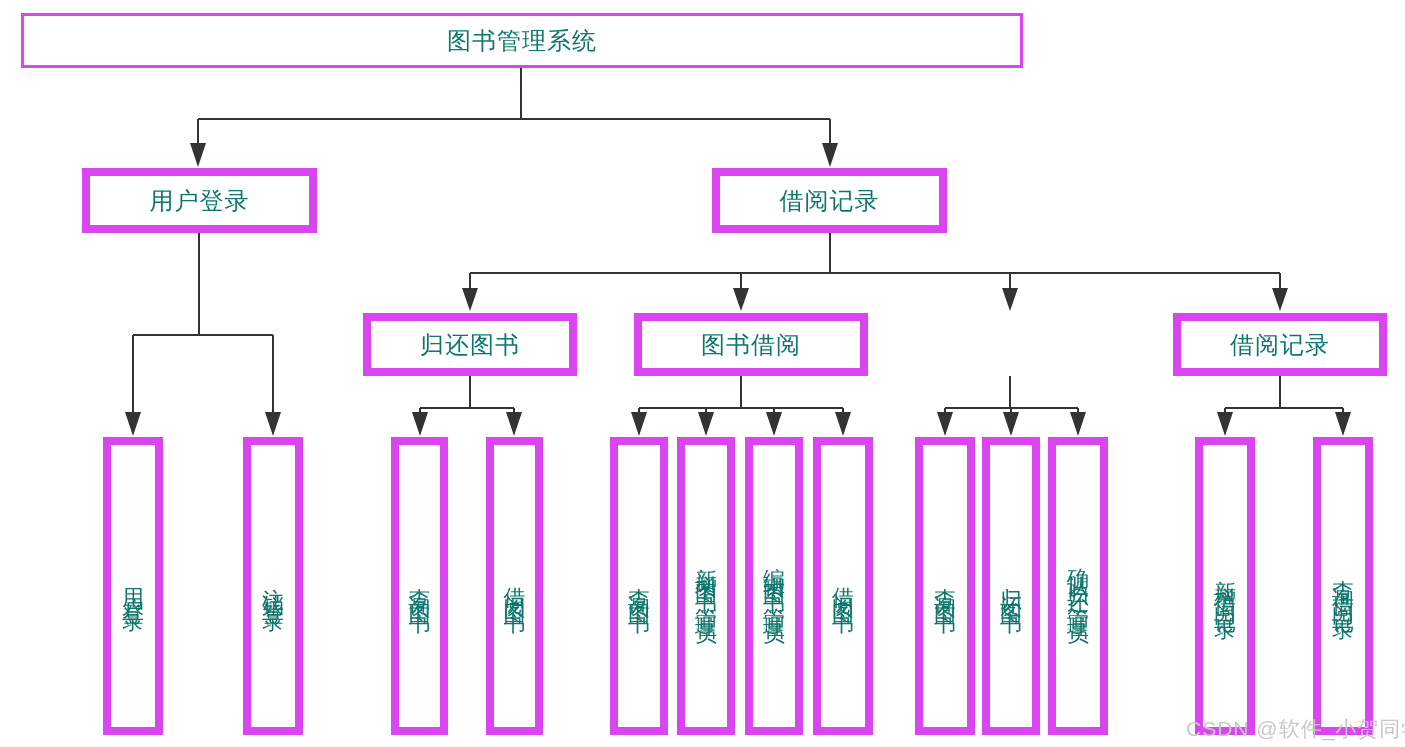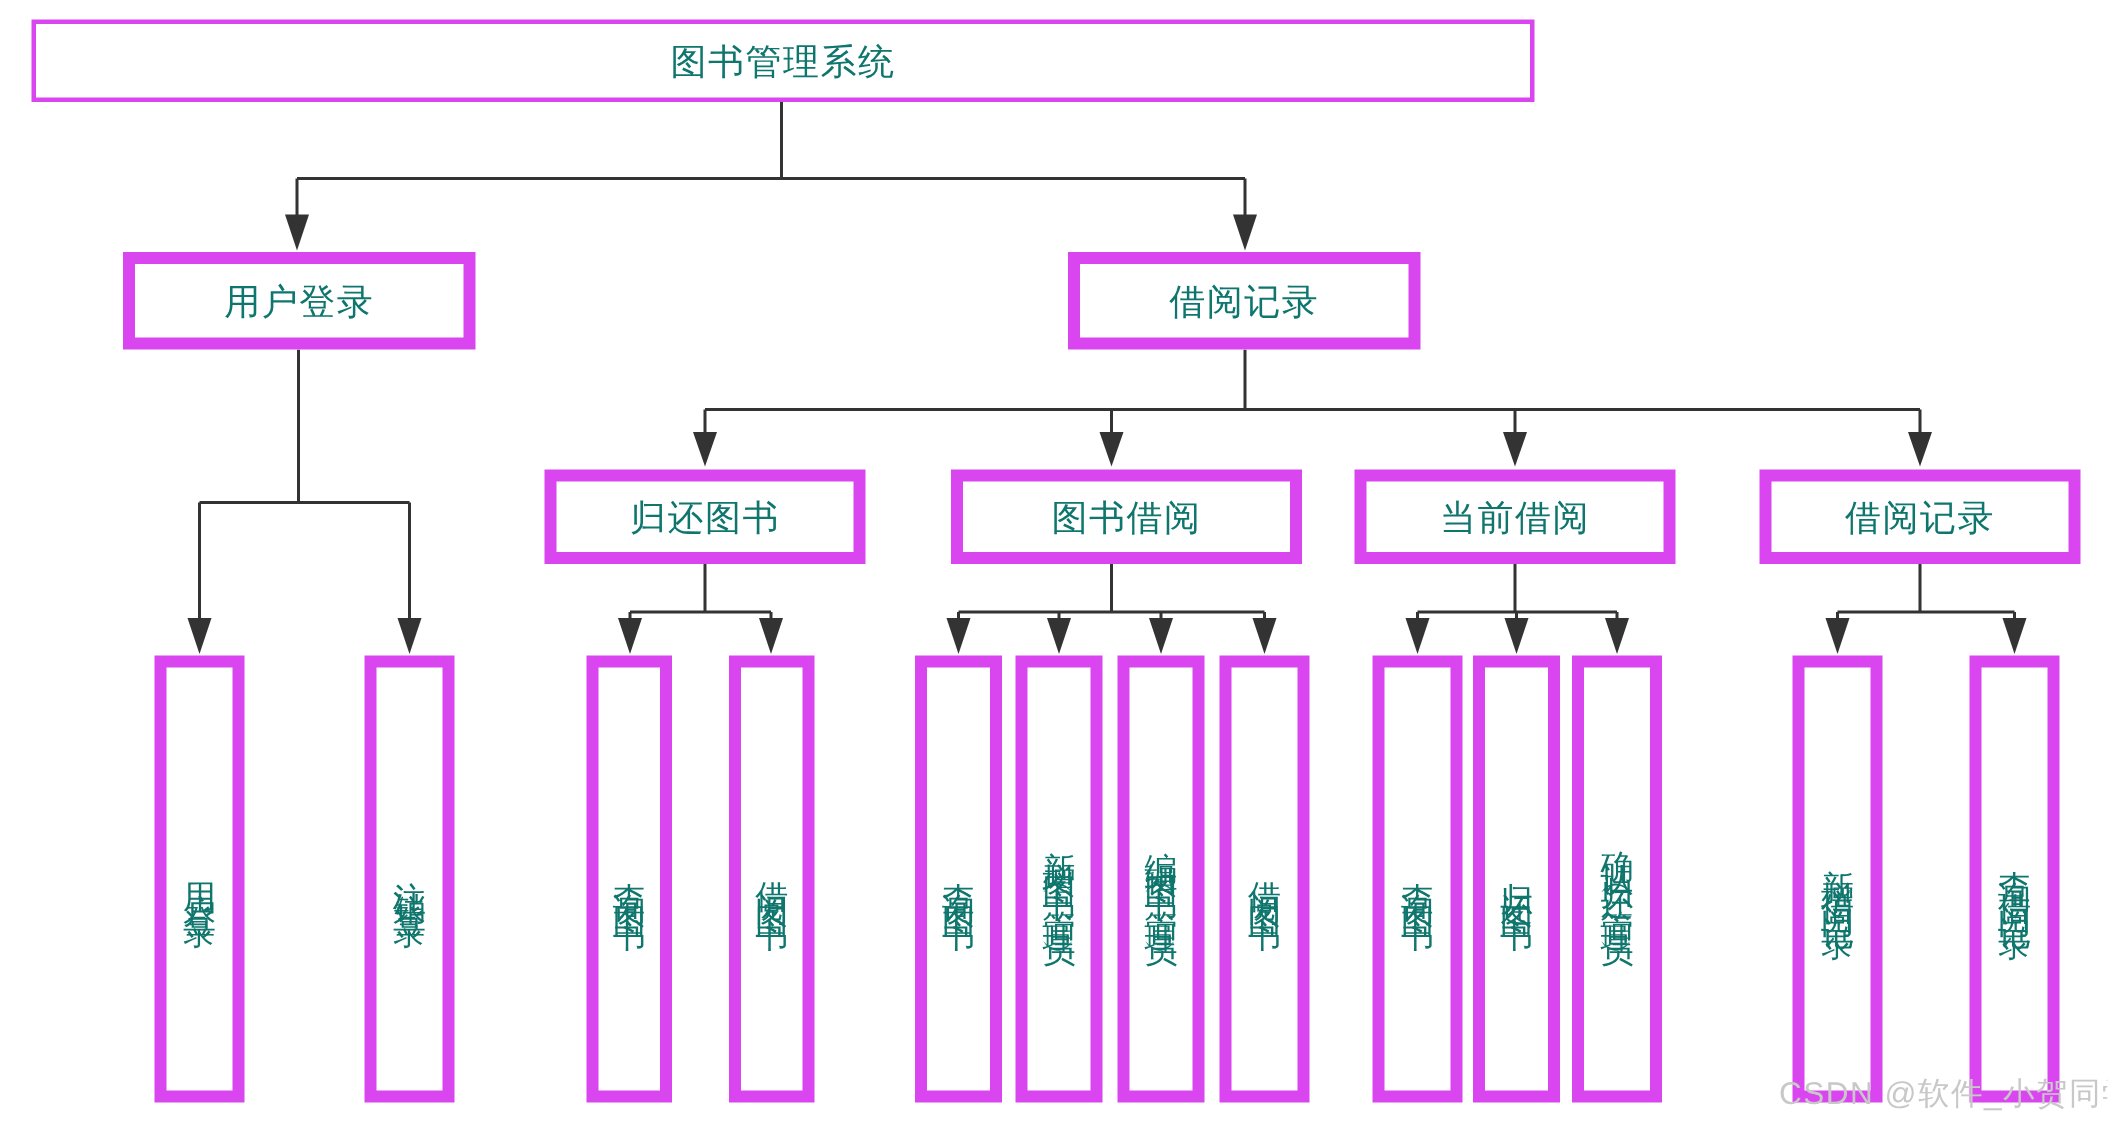--- a/index.html
+++ b/index.html
@@ -72,23 +72,20 @@
   <div class="box hbox" style="left:712px;top:168px;width:235px;height:65px;">
     <span>借阅记录</span>
   </div>
 
   <div class="box hbox" style="left:363px;top:313px;width:214px;height:63px;">
     <span>归还图书</span>
   </div>
   <div class="box hbox" style="left:634px;top:313px;width:234px;height:63px;">
     <span>图书借阅</span>
   </div>
-  <div class="box hbox" style="left:903px;top:313px;width:214px;height:63px;">
-    <span>当前借阅</span>
-  </div>
   <div class="box hbox" style="left:1173px;top:313px;width:214px;height:63px;">
     <span>借阅记录</span>
   </div>
 
   <div class="box vbox" style="left:103px;top:437px;width:60px;height:298px;">
     <span>用户登录</span>
   </div>
   <div class="box vbox" style="left:243px;top:437px;width:60px;height:298px;">
     <span>注销登录</span>
   </div>

